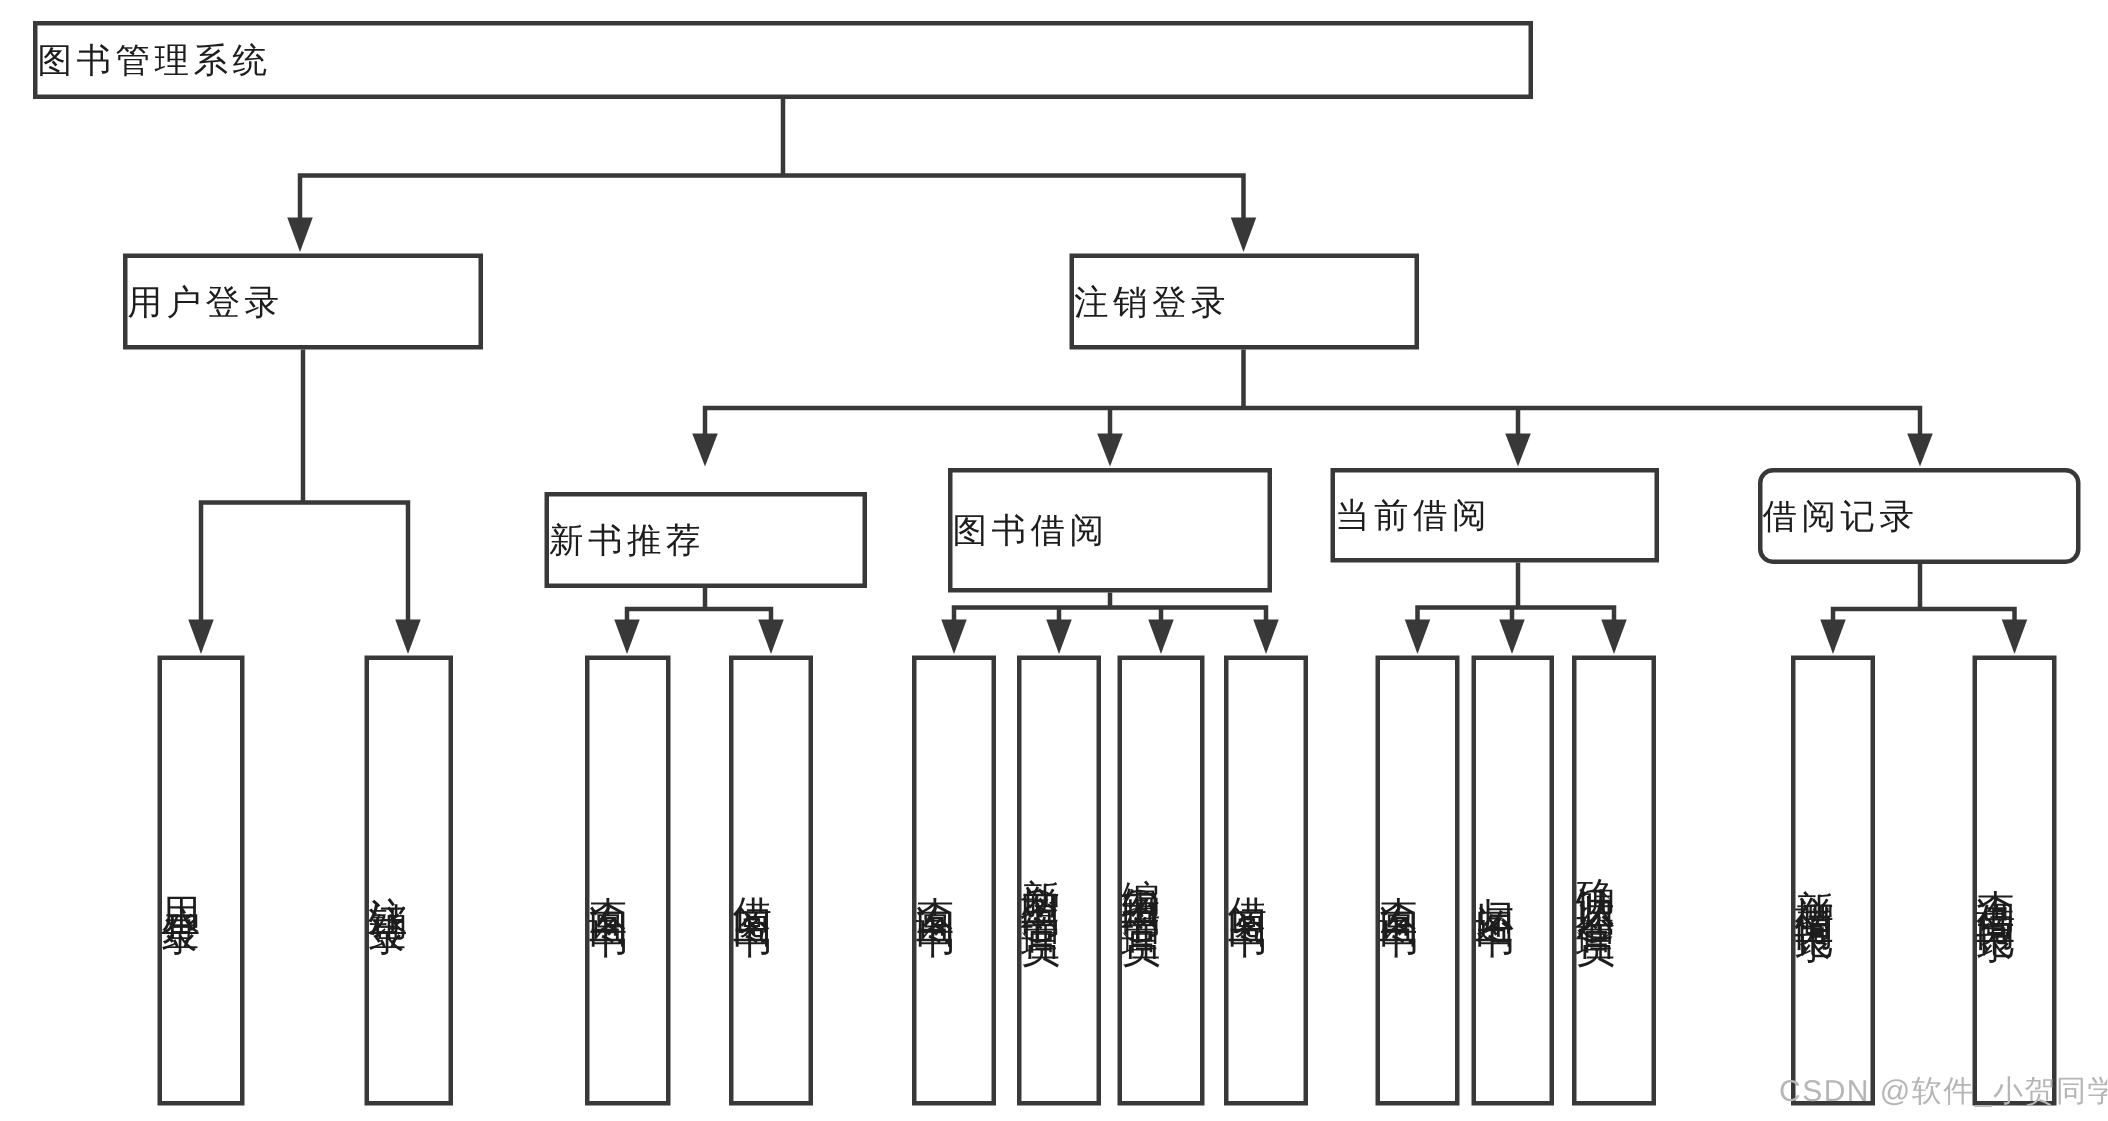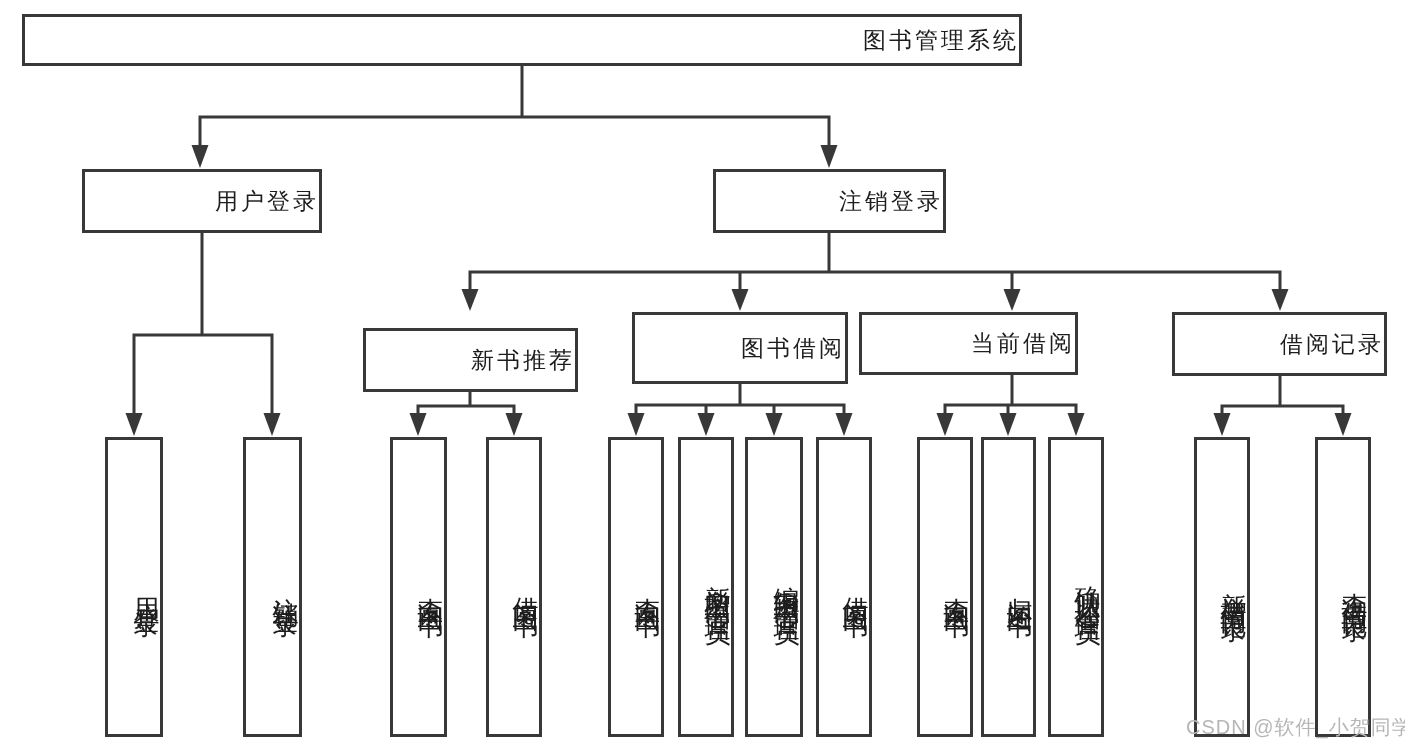--- a/index.html
+++ b/index.html
@@ -18,21 +18,21 @@
     overflow:hidden;
   }
   .connectors{position:absolute;left:0;top:0;}
   .node{
     position:absolute;
     box-sizing:border-box;
     border:3px solid var(--line);
     background:var(--node-bg);
     display:flex;
     align-items:center;
-    justify-content:flex-end;
+    justify-content:flex-start;
     color:var(--text);
   }
   .h-node{
     font-size:23px;
     letter-spacing:3px;
     white-space:nowrap;
   }
   .v-node .vtext{
     writing-mode:vertical-rl;
     text-orientation:mixed;
@@ -102,27 +102,27 @@
   <div class="node h-node" style="left:82px;top:169px;width:240px;height:64px;">
     <span>用户登录</span>
   </div>
   <div class="node h-node" style="left:713px;top:169px;width:233px;height:64px;">
     <span>注销登录</span>
   </div>
 
   <div class="node h-node" style="left:363px;top:312px;width:215px;height:64px;margin-top:16px;">
     <span>新书推荐</span>
   </div>
-  <div class="node h-node" style="left:632px;top:312px;width:216px;height:72px;">
+  <div class="node h-node" style="left:632px;top:312px;width:216px;height:83px;">
     <span>图书借阅</span>
   </div>
-  <div class="node h-node" style="left:859px;top:312px;width:219px;height:63px;">
+  <div class="node h-node" style="left:887px;top:312px;width:219px;height:63px;">
     <span>当前借阅</span>
   </div>
-  <div class="node h-node" style="left:1172px;top:312px;width:215px;height:64px;">
+  <div class="node h-node" style="left:1172px;top:312px;width:215px;height:64px;border-radius:10px;">
     <span>借阅记录</span>
   </div>
 
   <div class="node v-node" style="left:105px;top:437px;width:58px;height:300px;">
     <span class="vtext">用户登录</span>
   </div>
   <div class="node v-node" style="left:243px;top:437px;width:59px;height:300px;">
     <span class="vtext">注销登录</span>
   </div>
 

